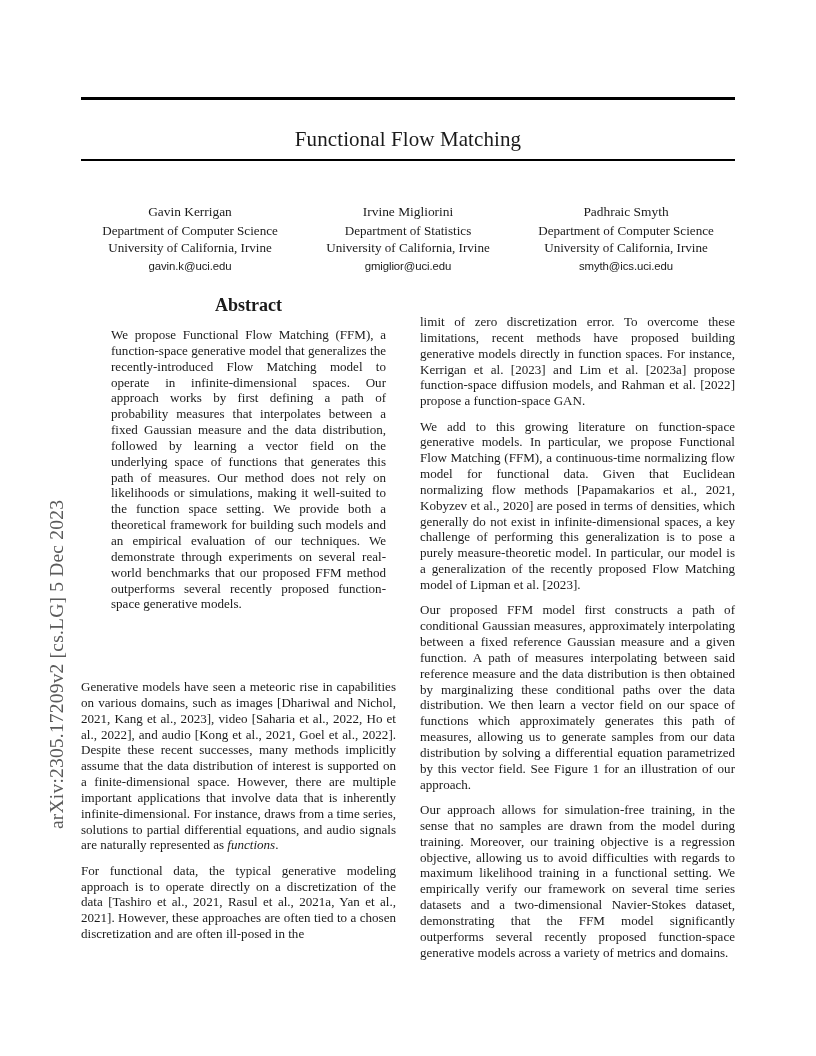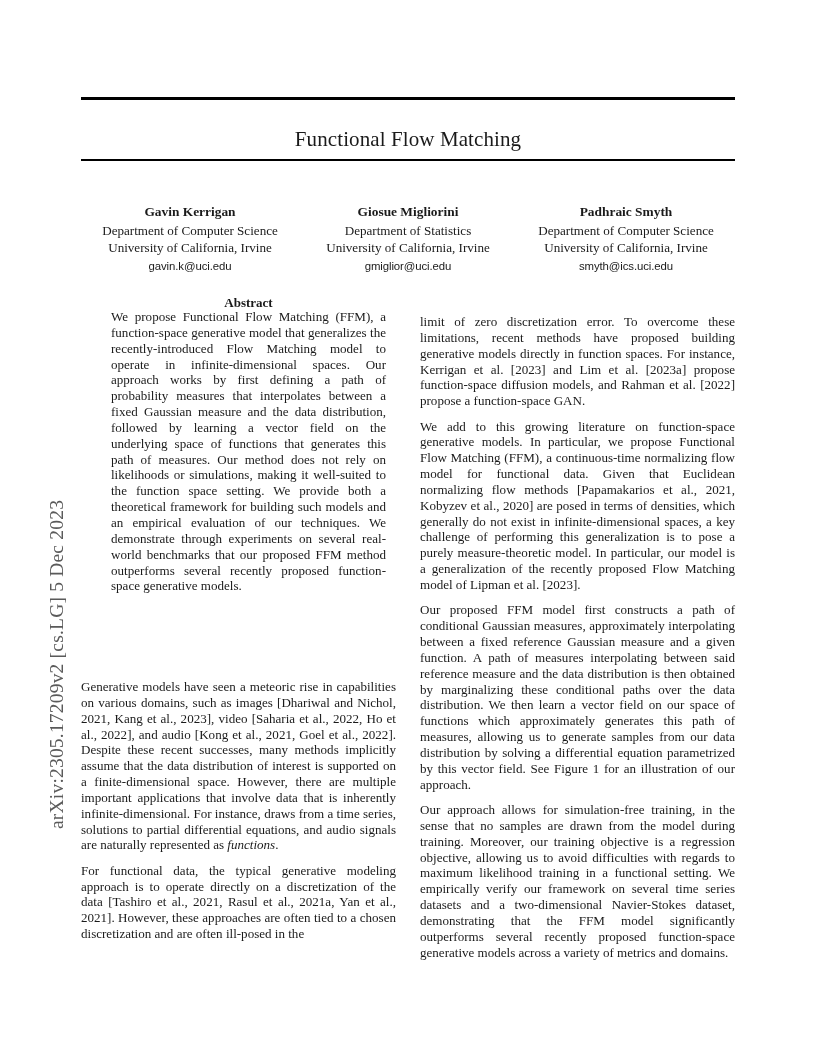--- a/index.html
+++ b/index.html
@@ -89,21 +89,21 @@
     justify-content: space-between;
   }
   .author {
     flex: 1 1 0;
     text-align: center;
     line-height: 1.30;
   }
   .author-name {
     display: block;
     font-size: 13.4px;
-    font-weight: bold;
+    font-weight: normal;
     margin-bottom: 1.5px;
   }
   .author-affil {
     display: block;
     font-size: 13.1px;
   }
   .author-email {
     display: block;
     font-family: Liberation Sans, sans-serif;
     font-size: 11.4px;
@@ -127,23 +127,23 @@
   }
   .col-left  { left: 0; }
   .col-right { left: 339px; margin-top: 18px; }
 
   .abstract-wrap {
     width: 275px;
     margin: 0 auto 0 30px;
   }
   .abstract-heading {
     text-align: center;
-    font-size: 13px;
+    font-size: 18px;
     font-weight: bold;
-    margin: 0 0 0 0;
+    margin: 0 0 13px 0;
     line-height: 1;
   }
   p.body {
     margin: 0 0 9.5px 0;
     font-size: 13.05px;
     line-height: 1.215;
     text-align: justify;
     text-justify: inter-word;
     hyphens: none;
   }
@@ -177,21 +177,21 @@
   <div class="rule-thin"></div>
 
   <div id="author-block">
     <div class="author">
       <span class="author-name">Gavin Kerrigan</span>
       <span class="author-affil">Department of Computer Science</span>
       <span class="author-affil">University of California, Irvine</span>
       <span class="author-email">gavin.k@uci.edu</span>
     </div>
     <div class="author">
-      <span class="author-name">Giosue Migliorini</span>
+      <span class="author-name">Irvine Migliorini</span>
       <span class="author-affil">Department of Statistics</span>
       <span class="author-affil">University of California, Irvine</span>
       <span class="author-email">gmiglior@uci.edu</span>
     </div>
     <div class="author">
       <span class="author-name">Padhraic Smyth</span>
       <span class="author-affil">Department of Computer Science</span>
       <span class="author-affil">University of California, Irvine</span>
       <span class="author-email">smyth@ics.uci.edu</span>
     </div>

